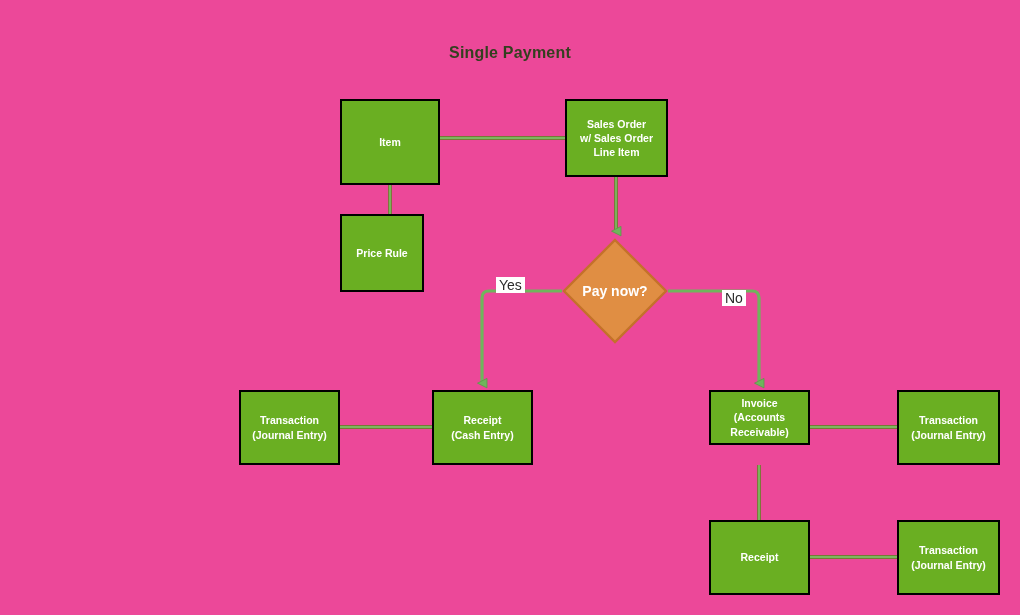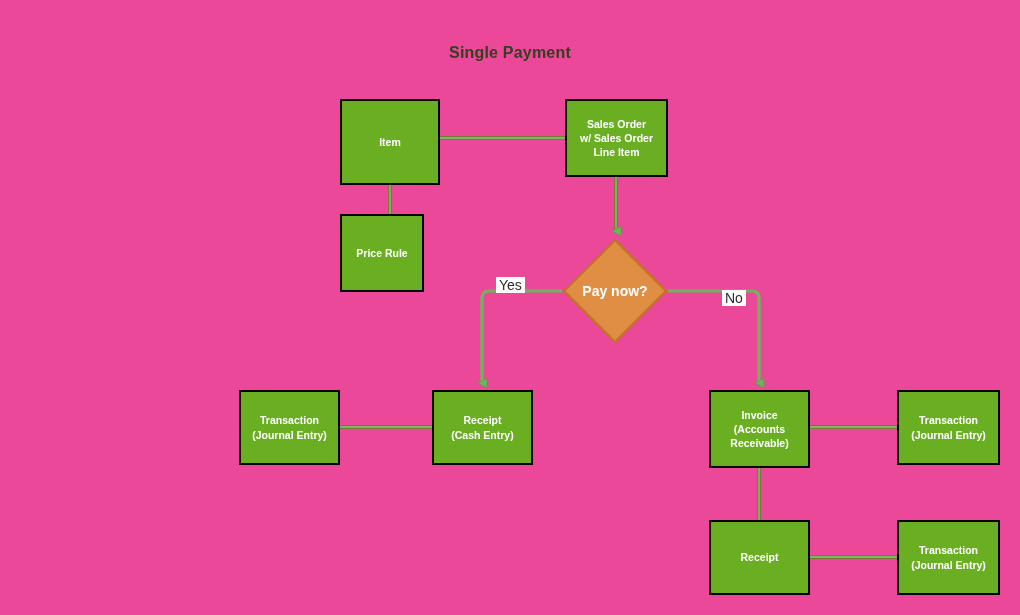--- a/index.html
+++ b/index.html
@@ -177,21 +177,21 @@
   <div class="node" style="left:239px; top:390px; width:101px; height:75px;">
     <span class="node-label">Transaction
 (Journal Entry)</span>
   </div>
 
   <div class="node" style="left:432px; top:390px; width:101px; height:75px;">
     <span class="node-label">Receipt
 (Cash Entry)</span>
   </div>
 
-  <div class="node" style="left:709px; top:390px; width:101px; height:78px;">
+  <div class="node" style="left:709px; top:390px; width:101px; height:55px;">
     <span class="node-label">Invoice
 (Accounts
 Receivable)</span>
   </div>
 
   <div class="node" style="left:897px; top:390px; width:103px; height:75px;">
     <span class="node-label">Transaction
 (Journal Entry)</span>
   </div>
 

